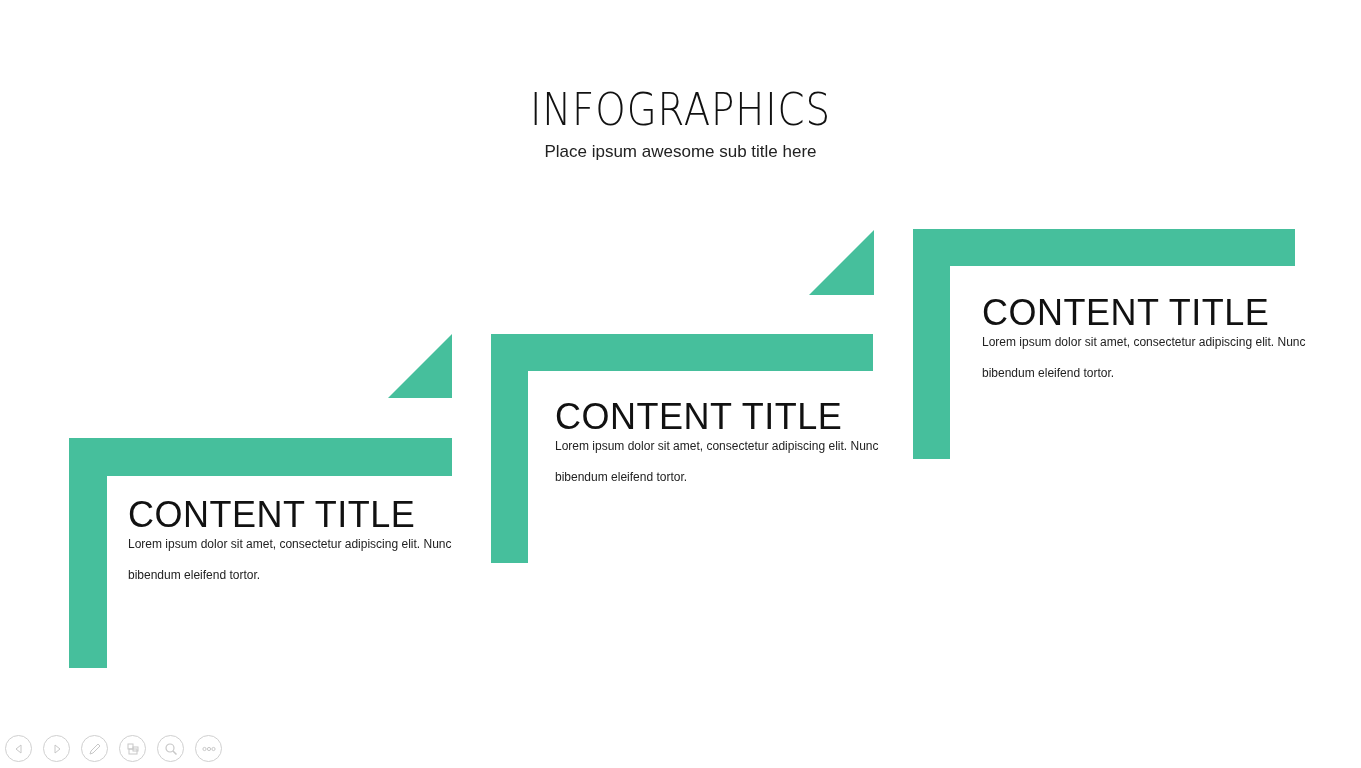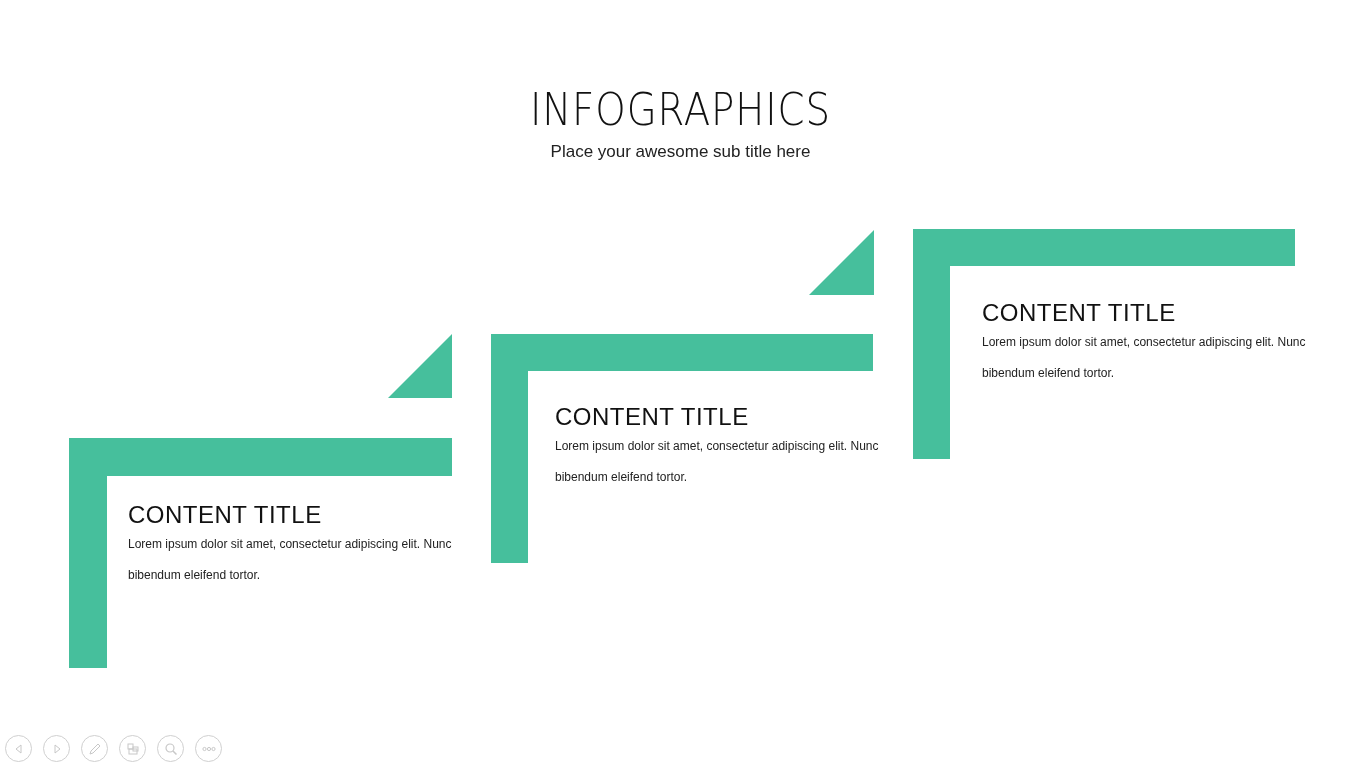--- a/index.html
+++ b/index.html
@@ -1,31 +1,31 @@
 <!DOCTYPE html>
 <html><head>
 <meta charset="utf-8">
 <style>
   html, body { margin:0; padding:0; }
   body { width:1361px; height:768px; background:#ffffff; position:relative; overflow:hidden; font-family:"Liberation Sans", "DejaVu Sans", sans-serif; color:#1a1a1a; }
   .title { position:absolute; left:0; width:1361px; top:84px; text-align:center; font-size:44px; font-weight:300; letter-spacing:1px; color:#111; line-height:52px; font-family:"DejaVu Sans", sans-serif; transform:scaleX(0.88); }
   .subtitle { position:absolute; left:0; width:1361px; top:142px; text-align:center; font-size:17px; color:#222; line-height:20px; }
   .bar { position:absolute; background:#46bf9c; }
   .tri { position:absolute; width:0; height:0; }
-  .ctitle { position:absolute; font-size:24px; color:#111; line-height:32px; letter-spacing:0.5px; white-space:nowrap; }
+  .ctitle { position:absolute; font-size:36px; color:#111; line-height:32px; letter-spacing:0.5px; white-space:nowrap; }
   .cbody { position:absolute; font-size:12px; color:#222; line-height:30.5px; width:330px; }
   .nav { position:absolute; top:735px; width:27px; height:27px; border:1px solid #d0d0d0; border-radius:50%; box-sizing:border-box; display:flex; align-items:center; justify-content:center; color:#c8c8c8; font-size:12px; }
   .nav svg { display:block; }
 </style>
 </head>
 <body>
 
 <div>
   <div class="title">INFOGRAPHICS</div>
-  <div class="subtitle">Place your awesome sub title here</div>
+  <div class="subtitle">Place ipsum awesome sub title here</div>
 
   <div>
     <div class="tri" style="left:388px; top:334px; border-left:64px solid transparent; border-bottom:64px solid #46bf9c;"></div>
     <div class="bar" style="left:69px; top:438px; width:383px; height:38px;"></div>
     <div class="bar" style="left:69px; top:438px; width:38px; height:230px;"></div>
     <div class="ctitle" style="left:128px; top:499px;">CONTENT TITLE</div>
     <div class="cbody" style="left:128px; top:529px;">Lorem ipsum dolor sit amet, consectetur adipiscing elit. Nunc bibendum eleifend tortor.</div>
   </div>
 
   <div>

